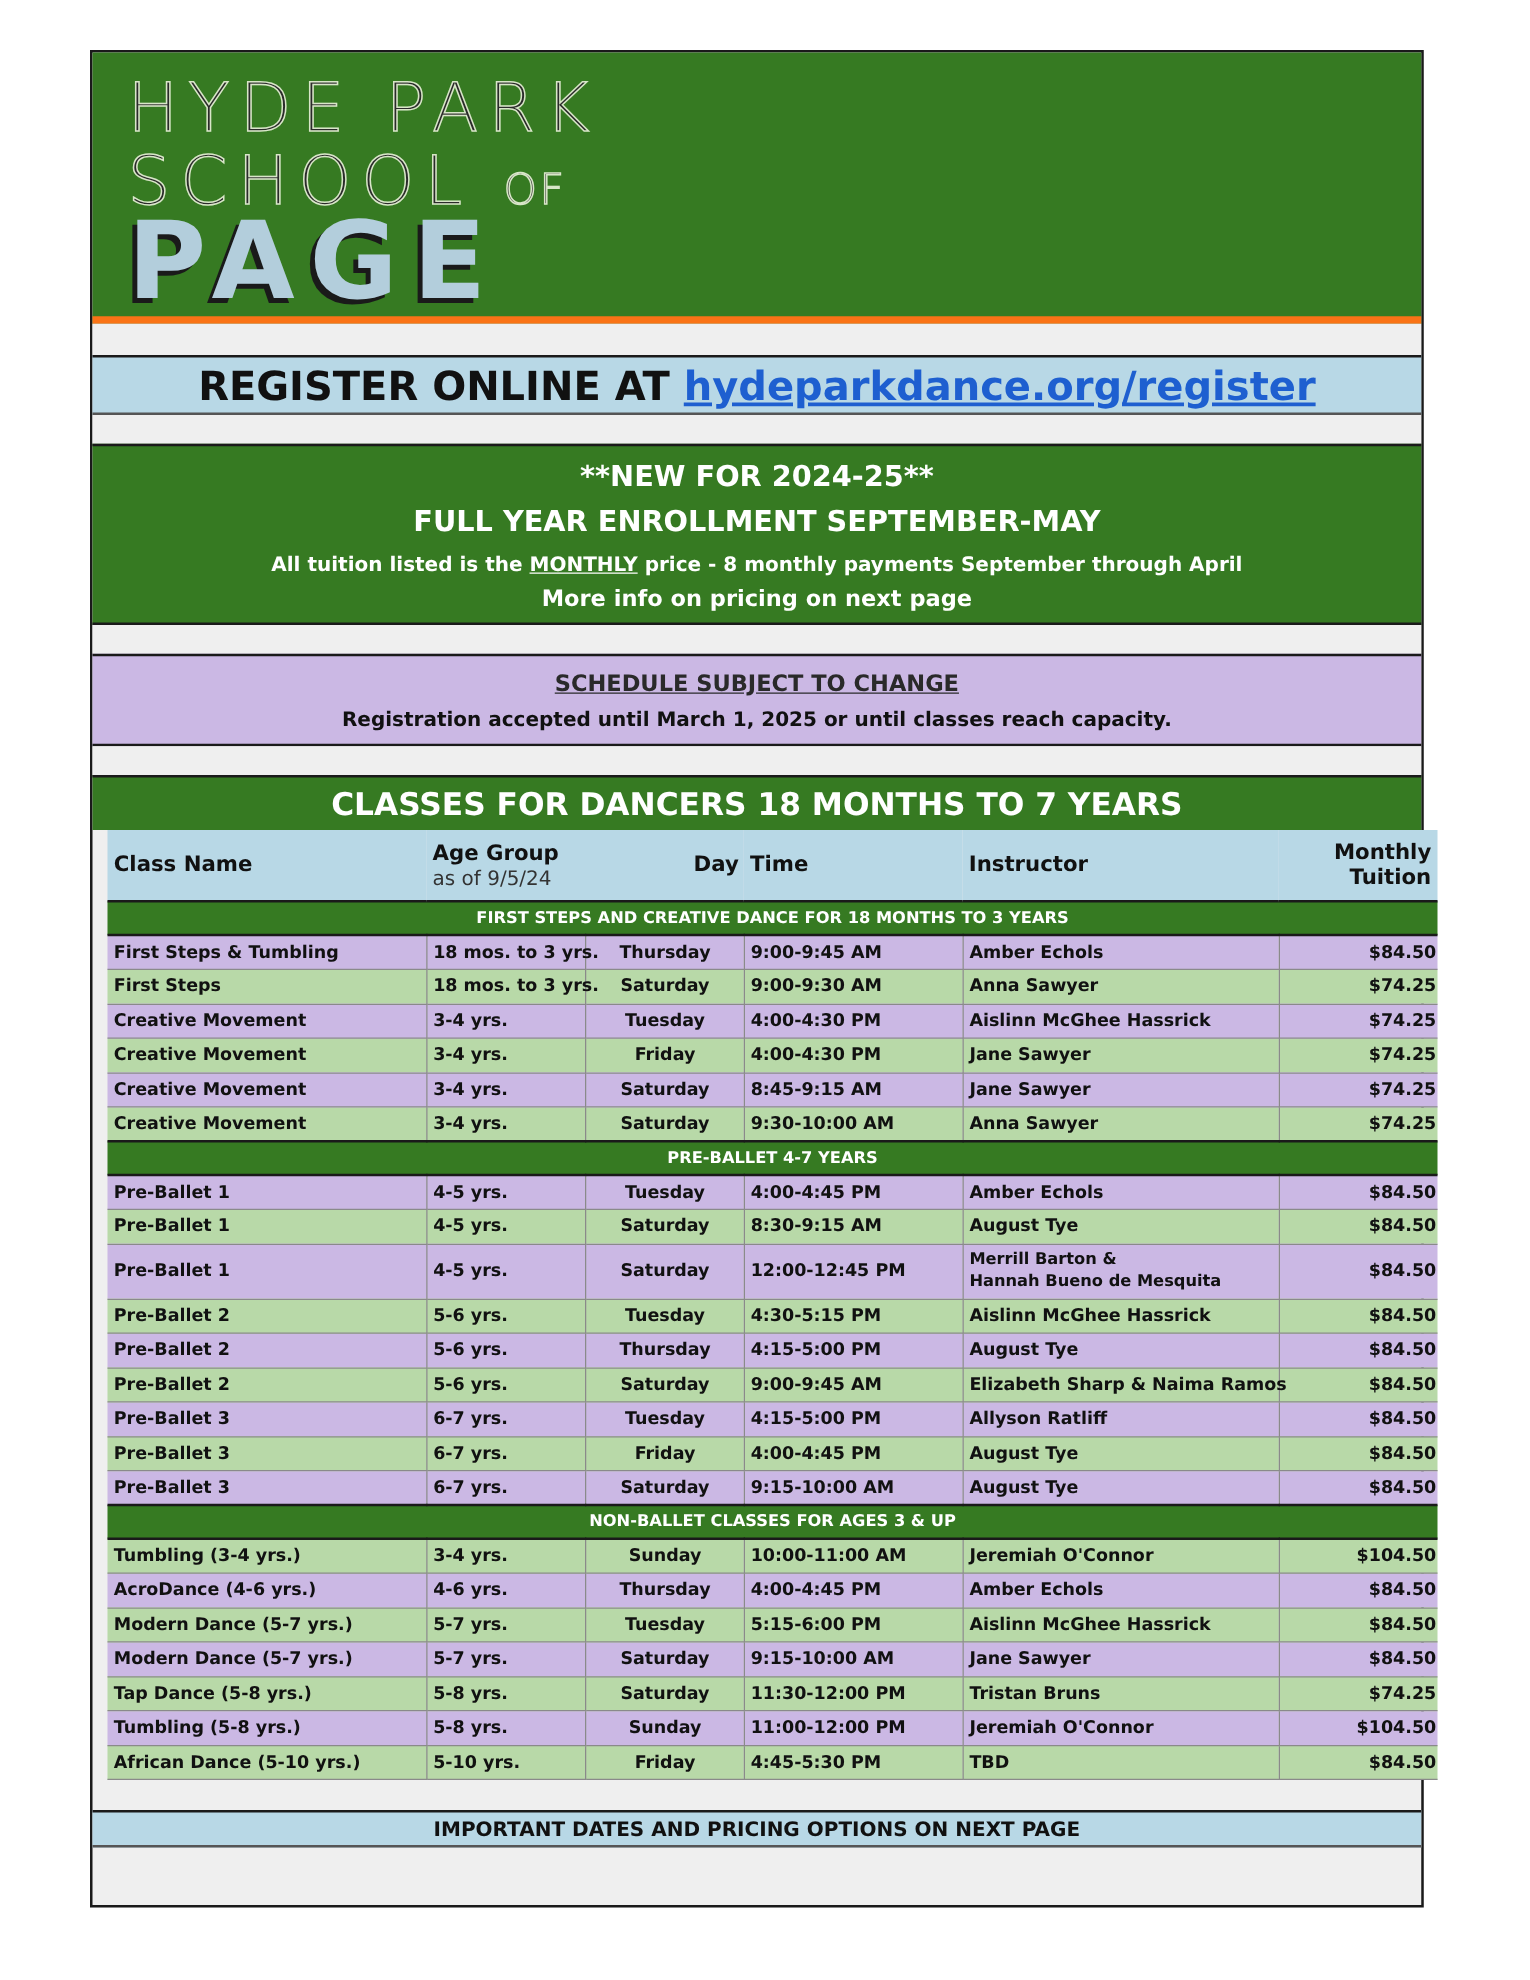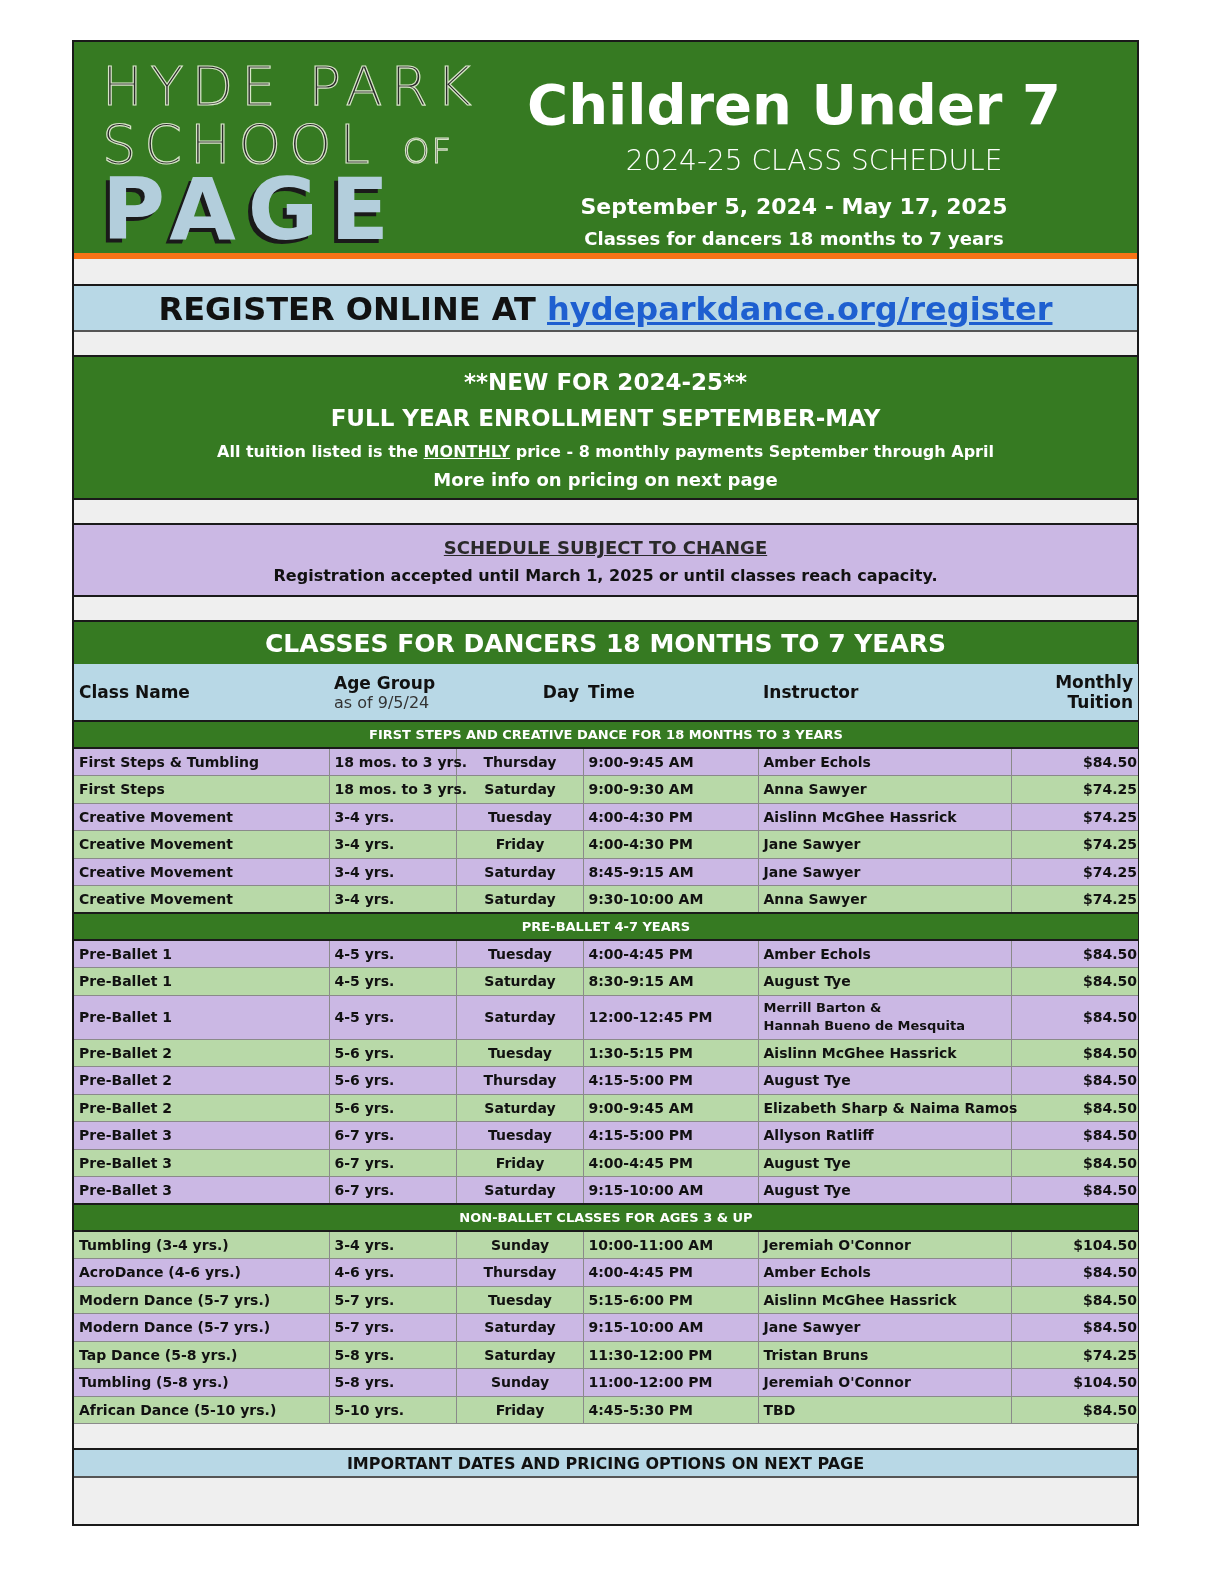--- a/index.html
+++ b/index.html
@@ -64,21 +64,21 @@
   .notice .t1 { position: absolute; top: 12px; width: 100%; font-size: 18px; text-decoration: underline; color: #2a2a2a; }
   .notice .t2 { position: absolute; top: 41px; width: 100%; font-size: 16px; color: #111; }
 
   .classes-title {
     position: absolute; left: 0; top: 578px; width: 100%; height: 44px;
     background: #367a22; border-top: 2px solid #1a1a1a;
     color: #fff; text-align: center; font-size: 25px; font-weight: bold; line-height: 44px;
   }
 
   table.sched {
-    position: absolute; left: 0; top: 622px; width: 100%;
+    position: absolute; left: 12px; top: 622px; width: 100%;
     border-collapse: collapse; table-layout: fixed; font-size: 14px; font-weight: bold; border-radius: 11px;
   }
   table.sched col.c1 { width: 255px; }
   table.sched col.c2 { width: 127px; }
   table.sched col.c3 { width: 127px; }
   table.sched col.c4 { width: 175px; }
   table.sched col.c5 { width: 253px; }
   table.sched col.c6 { width: 127px; }
 
   .hdr-row th { background: #b8d8e6; height: 57px; font-size: 17px; text-align: left; padding: 0 5px; font-weight: bold; color: #111; vertical-align: middle; }
@@ -106,26 +106,20 @@
 </head>
 <body>
 
 <div class="sheet">
 
   <div class="header">
     <div class="logo">
       <div class="l1">HYDE PARK</div>
       <div class="l2"><span>SCHOOL</span> <span class="of">OF</span></div>
       <div class="l3">PAGE</div>
-    </div>
-    <div class="head-right">
-      <div class="head-title">Children Under 7</div>
-      <div class="head-sub">2024-25 CLASS SCHEDULE</div>
-      <div class="head-dates">September 5, 2024 - May 17, 2025</div>
-      <div class="head-tag">Classes for dancers 18 months to 7 years</div>
     </div>
   </div>
 
   <div class="gap" style="top:217px;height:25px;"></div>
 
   <div class="register">
     <span>REGISTER ONLINE AT</span>
     <a>hydeparkdance.org/register</a>
   </div>
 
@@ -256,21 +250,21 @@
           <td>
             <div class="inst2">Merrill Barton &amp;</div>
             <div class="inst2">Hannah Bueno de Mesquita</div>
           </td>
           <td class="price">$84.50</td>
         </tr>
       <tr class="data-row green">
           <td>Pre-Ballet 2</td>
           <td>5-6 yrs.</td>
           <td class="day">Tuesday</td>
-          <td>1:30-5:15 PM</td>
+          <td>4:30-5:15 PM</td>
           <td>Aislinn McGhee Hassrick</td>
           <td class="price">$84.50</td>
         </tr>
       <tr class="data-row purple">
           <td>Pre-Ballet 2</td>
           <td>5-6 yrs.</td>
           <td class="day">Thursday</td>
           <td>4:15-5:00 PM</td>
           <td>August Tye</td>
           <td class="price">$84.50</td>

